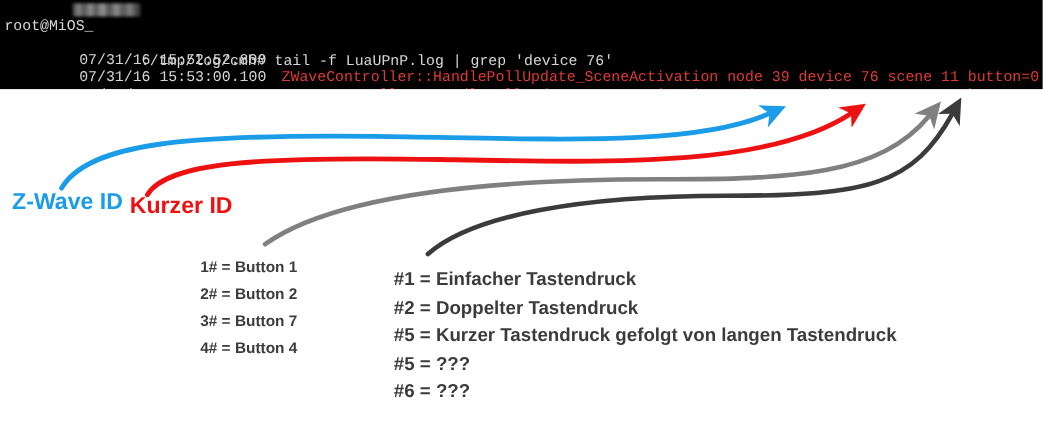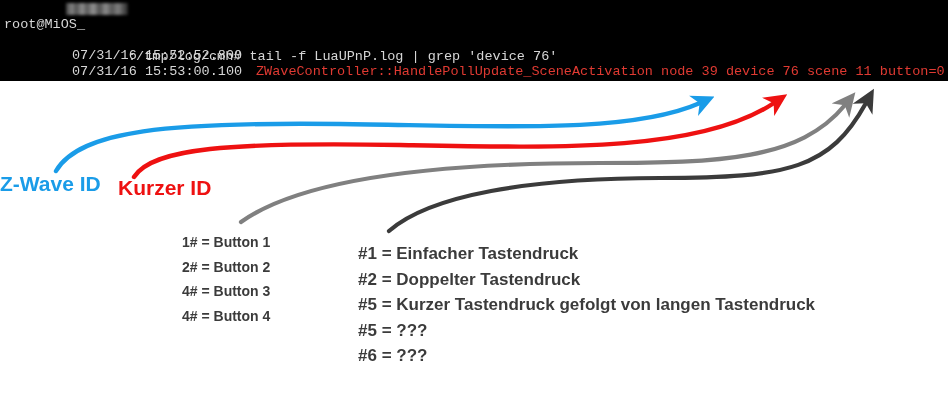--- a/index.html
+++ b/index.html
@@ -76,21 +76,21 @@
   }
 
   
   .callout {
     position: absolute;
     font-family: "Liberation Sans", sans-serif;
     font-weight: bold;
     white-space: nowrap;
   }
   #label-zwave {
-    left: 0;
+    left: 11px;
     top: 172px;
     font-size: 21px;
     color: #1a9ce8;
   }
   #label-device {
     left: 118px;
     top: 176px;
     font-size: 21px;
     color: #ee1111;
   }
@@ -179,21 +179,21 @@
   <path d="M 389,231 C 430,195 530,178 660,178 C 790,178 830,168 866,103" fill="none" stroke="#3b3b3b" stroke-width="4.2" stroke-linecap="round" marker-end="url(#head-dark)"></path>
 </svg>
 
 <div class="callout" id="label-zwave">Z-Wave ID</div>
 
 <div class="callout" id="label-device">Kurzer ID</div>
 
 <div class="legend" id="legend-buttons">
   <span class="legend-row">1# = Button 1</span>
   <span class="legend-row">2# = Button 2</span>
-  <span class="legend-row">4# = Button 3</span>
+  <span class="legend-row">3# = Button 7</span>
   <span class="legend-row">4# = Button 4</span>
 </div>
 
 <div class="legend" id="legend-presses">
   <span class="legend-row">#1 = Einfacher Tastendruck</span>
   <span class="legend-row">#2 = Doppelter Tastendruck</span>
   <span class="legend-row">#5 = Kurzer Tastendruck gefolgt von langen Tastendruck</span>
   <span class="legend-row">#5 = ???</span>
   <span class="legend-row">#6 = ???</span>
 </div>

